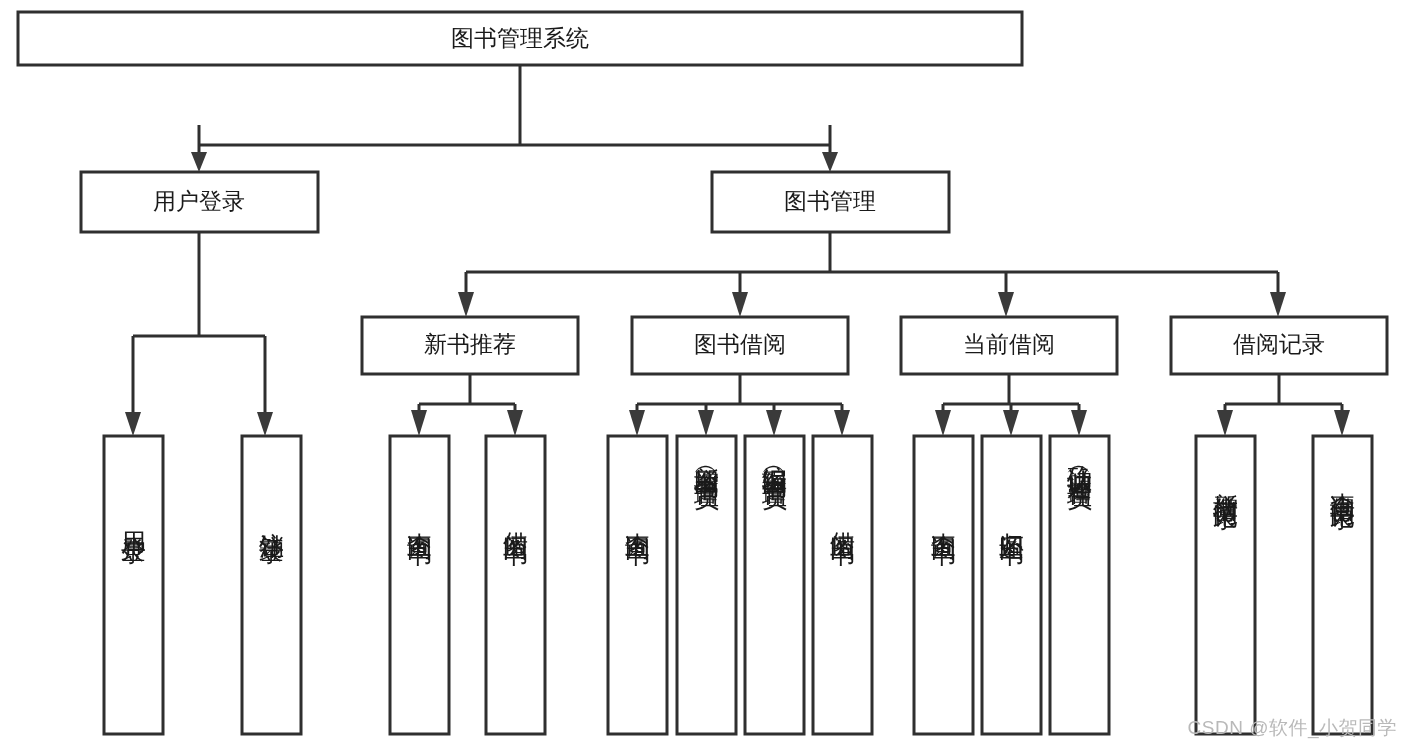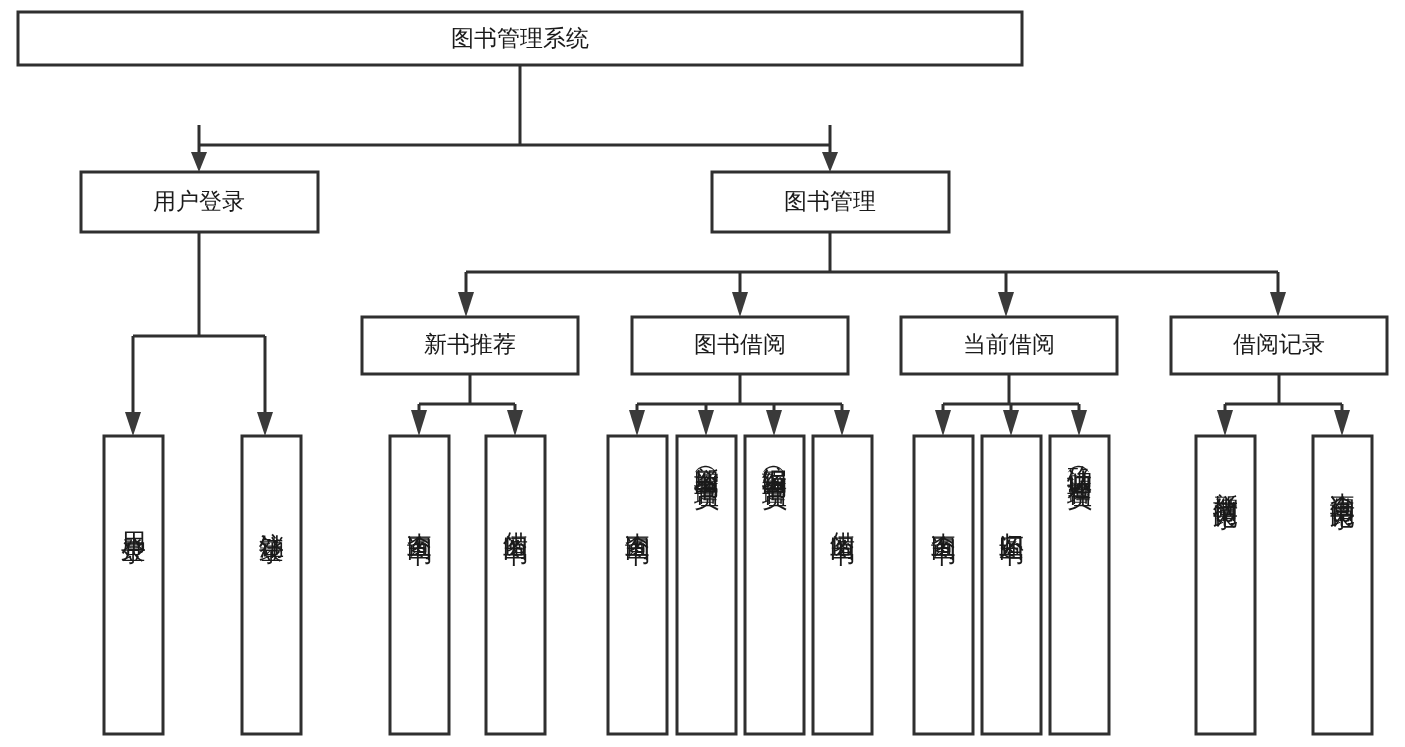--- a/index.html
+++ b/index.html
@@ -250,13 +250,14 @@
     <span class="vert-text">确认归还（管理员）</span>
   </div>
 
   <div class="vert-text-wrap" style="left:1196px; top:436px; width:59px; height:298px; padding-top:36px;">
     <span class="vert-text">新增借阅记录</span>
   </div>
   <div class="vert-text-wrap" style="left:1313px; top:436px; width:59px; height:298px; padding-top:36px;">
     <span class="vert-text">查询借阅记录</span>
   </div>
 
+  <div class="watermark">CSDN @软件_小贺同学</div>
 </div>
 
 </body></html>

